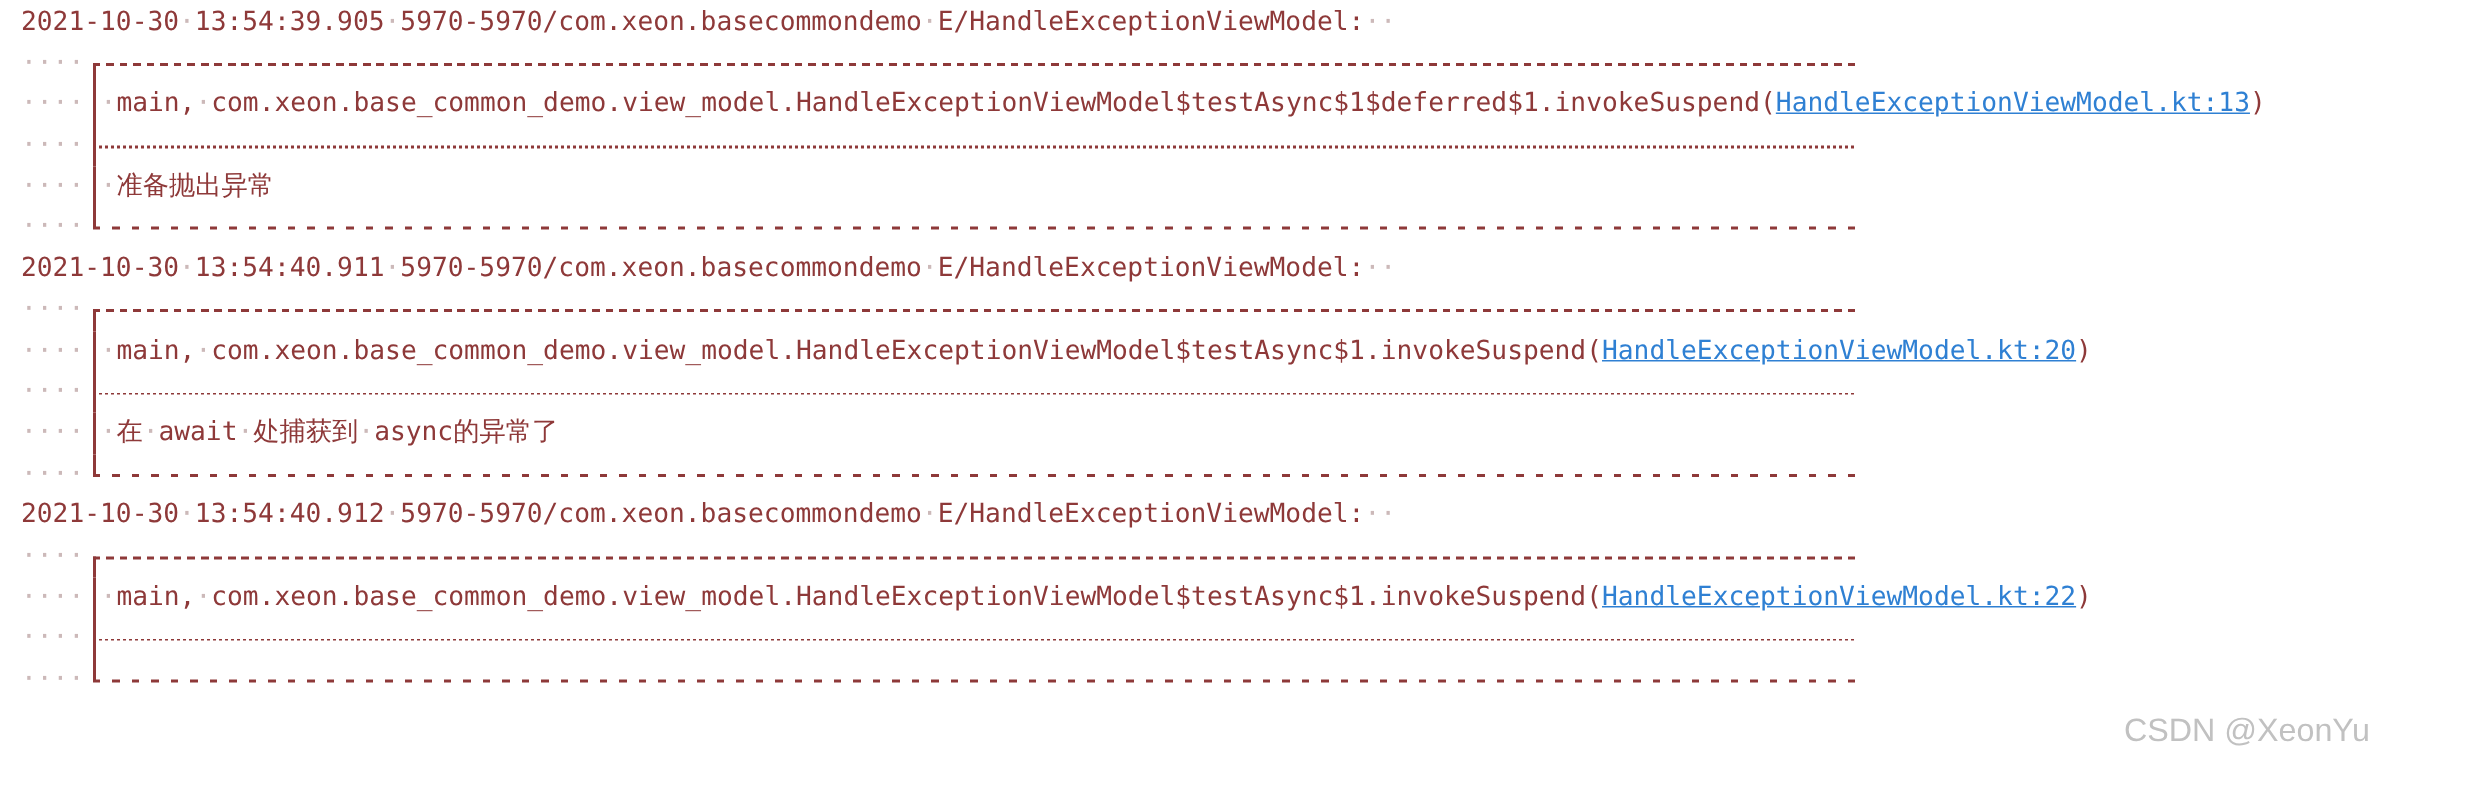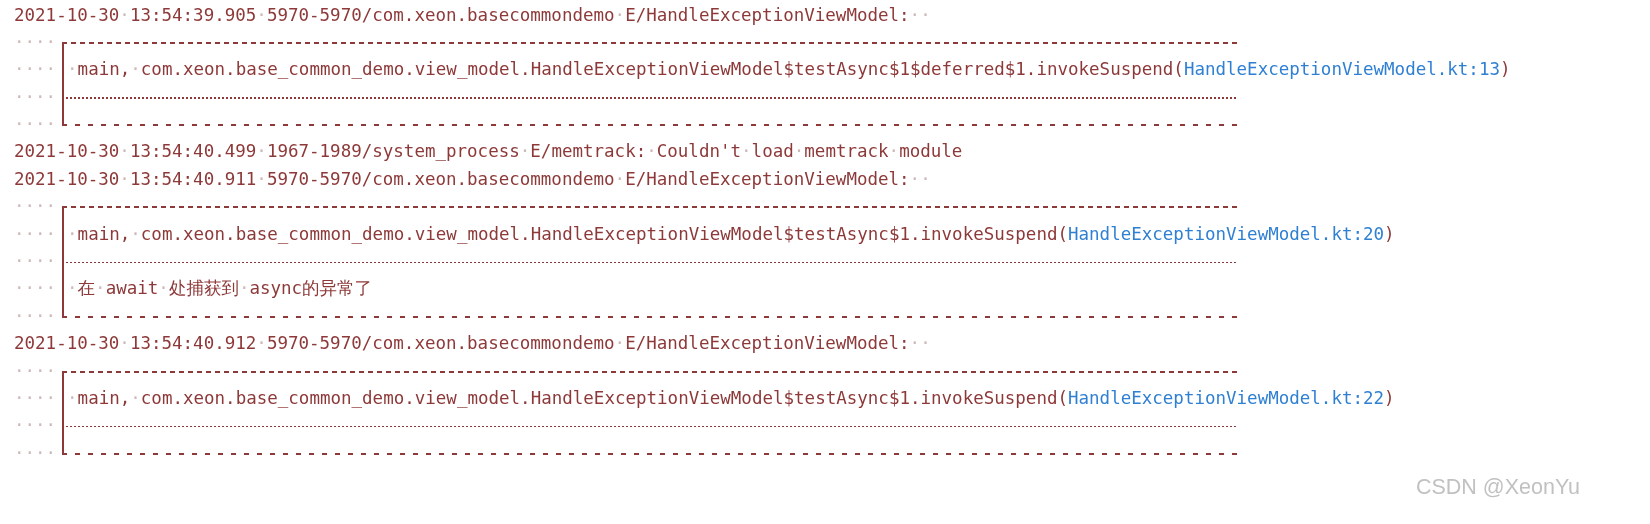--- a/index.html
+++ b/index.html
@@ -44,43 +44,44 @@
   .cellbar {
     display: inline-block;
     vertical-align: top;
     height: 27.4px;
     margin-left: 5.9px;
     border-left: 2px solid var(--log_text);
     padding-left: 3px;
   }
   .link {
     color: var(--link);
+    text-decoration: underline;
     cursor: pointer;
   }
   .watermark {
     position: absolute;
     right: 70px;
     bottom: 4px;
     font-family: "Liberation Sans", "DejaVu Sans", sans-serif;
     font-size: 21.5px;
     color: var(--watermark);
   }
 </style>
 </head>
 <body>
 
 <div class="console">
 
   <div class="row"><span>2021-10-30<span class="ws">·</span>13:54:39.905<span class="ws">·</span>5970-5970/com.xeon.basecommondemo<span class="ws">·</span>E/HandleExceptionViewModel:<span class="ws">··</span></span></div>
   <div class="row"><span class="ws"><span class="ws">····</span></span><i class="v down"></i><i class="h dash"></i></div>
   <div class="row"><span class="ws"><span class="ws">····</span></span><span class="cellbar"><span><span class="ws">·</span>main,<span class="ws">·</span>com.xeon.base_common_demo.view_model.HandleExceptionViewModel$testAsync$1$deferred$1.invokeSuspend(</span><a class="link">HandleExceptionViewModel.kt:13</a><span>)</span></span></div>
   <div class="row"><span class="ws"><span class="ws">····</span></span><i class="v full"></i><i class="h dots"></i></div>
+  <div class="row"><span class="ws"><span class="ws">····</span></span><span class="cellbar"><span><span class="ws">·</span>准备抛出异常</span></span></div>
   <div class="row"><span class="ws"><span class="ws">····</span></span><i class="v up"></i><i class="h dash2"></i></div>
 
-  <div class="row"><span>2021-10-30<span class="ws">·</span>13:54:40.499<span class="ws">·</span>1967-1989/system_process<span class="ws">·</span>E/memtrack:<span class="ws">·</span>Couldn't<span class="ws">·</span>load<span class="ws">·</span>memtrack<span class="ws">·</span>module</span></div>
 
   <div class="row"><span>2021-10-30<span class="ws">·</span>13:54:40.911<span class="ws">·</span>5970-5970/com.xeon.basecommondemo<span class="ws">·</span>E/HandleExceptionViewModel:<span class="ws">··</span></span></div>
   <div class="row"><span class="ws"><span class="ws">····</span></span><i class="v down"></i><i class="h dash"></i></div>
   <div class="row"><span class="ws"><span class="ws">····</span></span><span class="cellbar"><span><span class="ws">·</span>main,<span class="ws">·</span>com.xeon.base_common_demo.view_model.HandleExceptionViewModel$testAsync$1.invokeSuspend(</span><a class="link">HandleExceptionViewModel.kt:20</a><span>)</span></span></div>
   <div class="row"><span class="ws"><span class="ws">····</span></span><i class="v full"></i><i class="h dots"></i></div>
   <div class="row"><span class="ws"><span class="ws">····</span></span><span class="cellbar"><span><span class="ws">·</span>在<span class="ws">·</span>await<span class="ws">·</span>处捕获到<span class="ws">·</span>async的异常了</span></span></div>
   <div class="row"><span class="ws"><span class="ws">····</span></span><i class="v up"></i><i class="h dash2"></i></div>
 
   <div class="row"><span>2021-10-30<span class="ws">·</span>13:54:40.912<span class="ws">·</span>5970-5970/com.xeon.basecommondemo<span class="ws">·</span>E/HandleExceptionViewModel:<span class="ws">··</span></span></div>
   <div class="row"><span class="ws"><span class="ws">····</span></span><i class="v down"></i><i class="h dash"></i></div>

